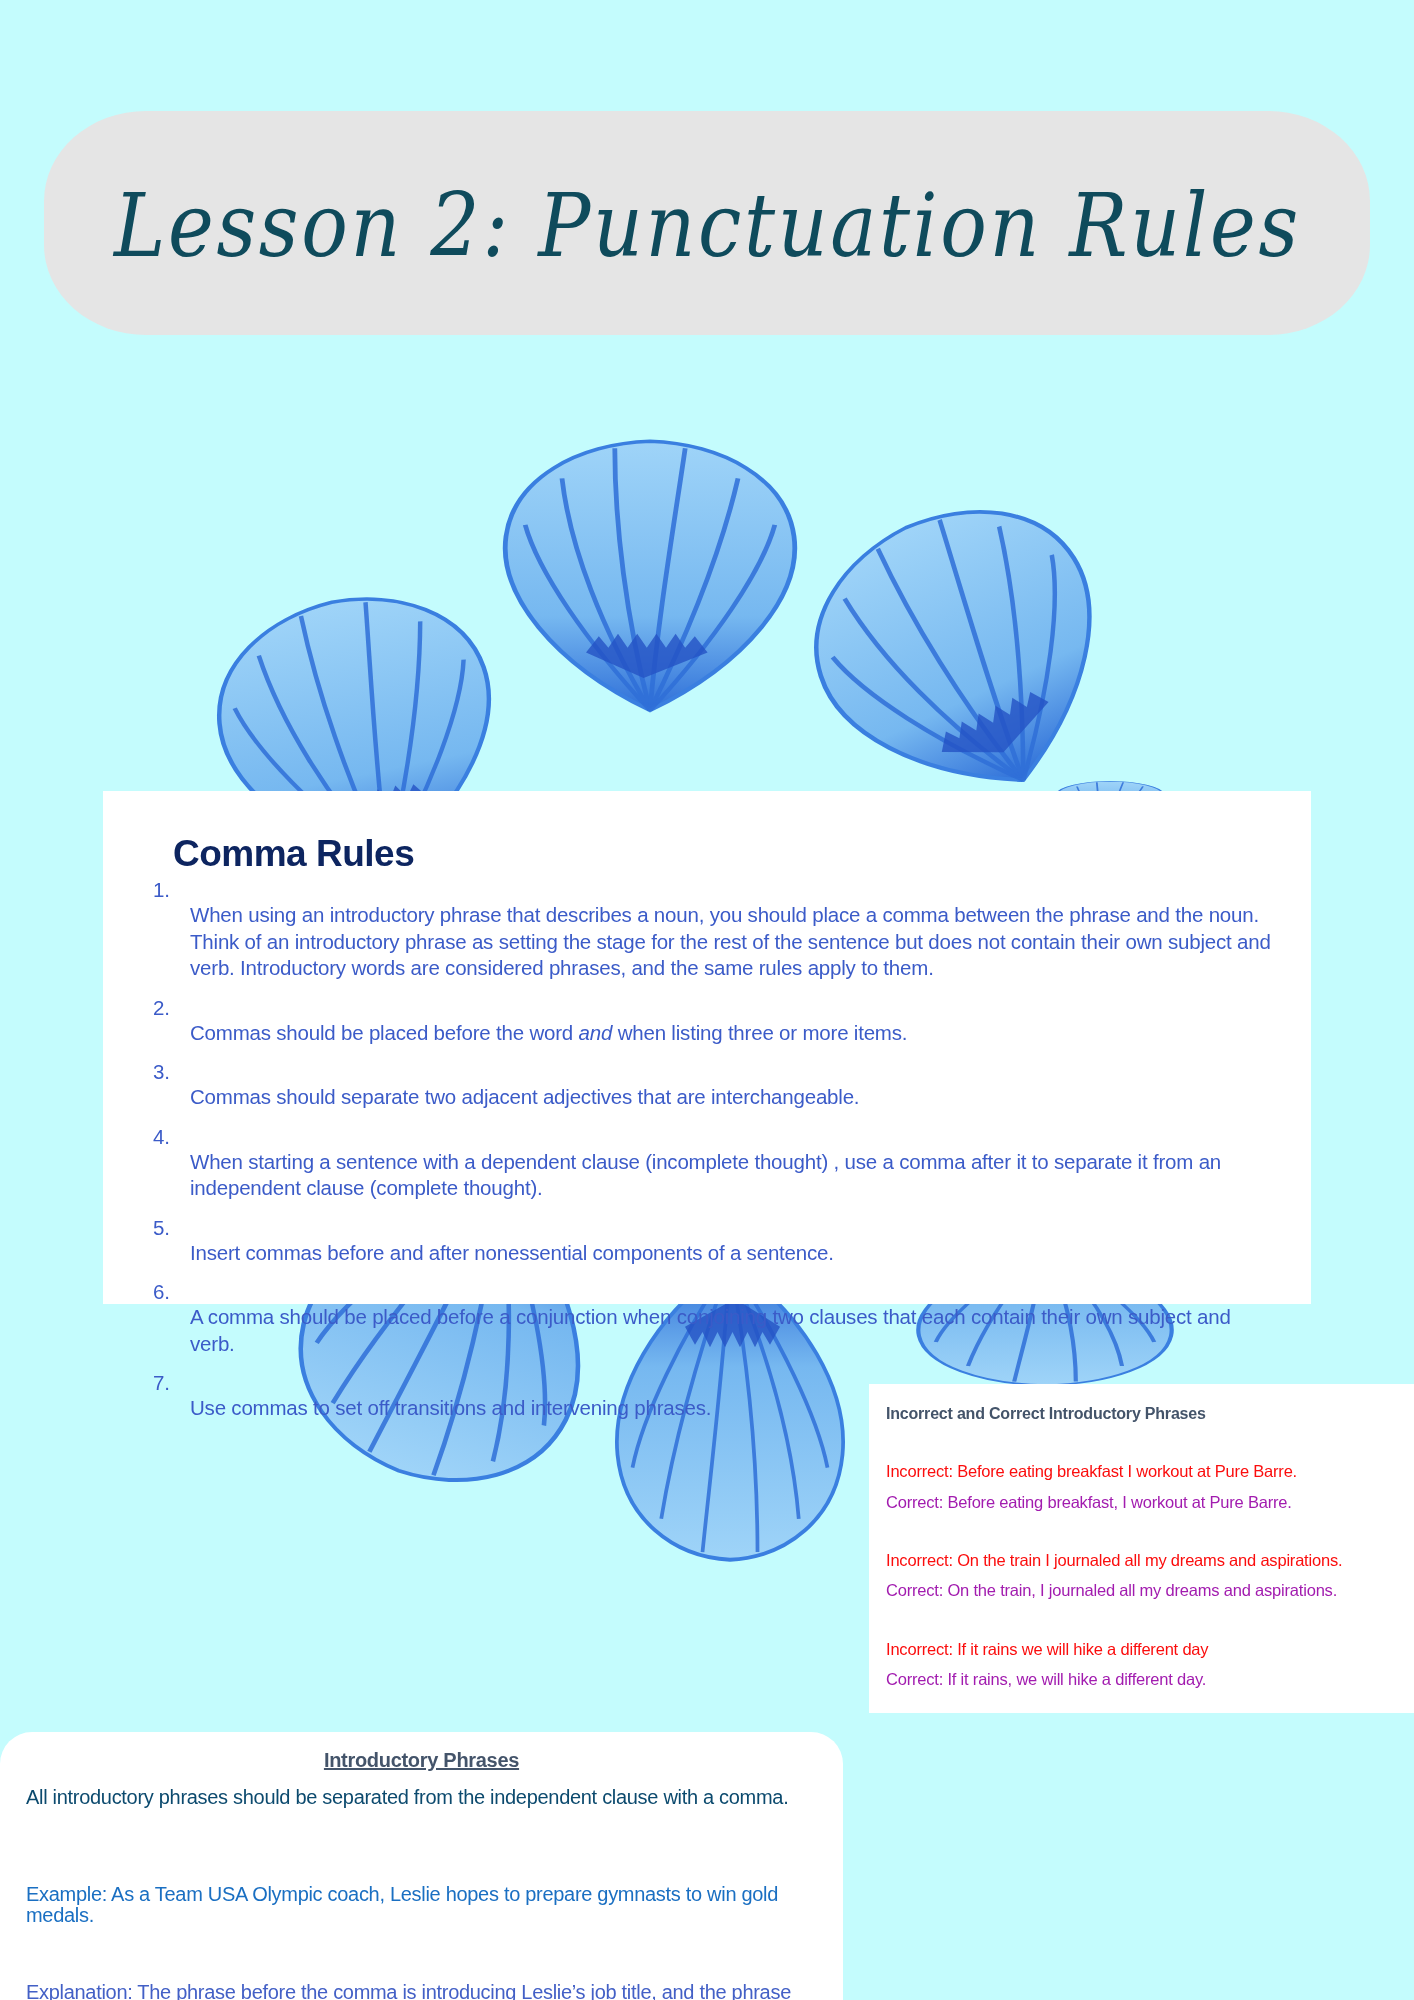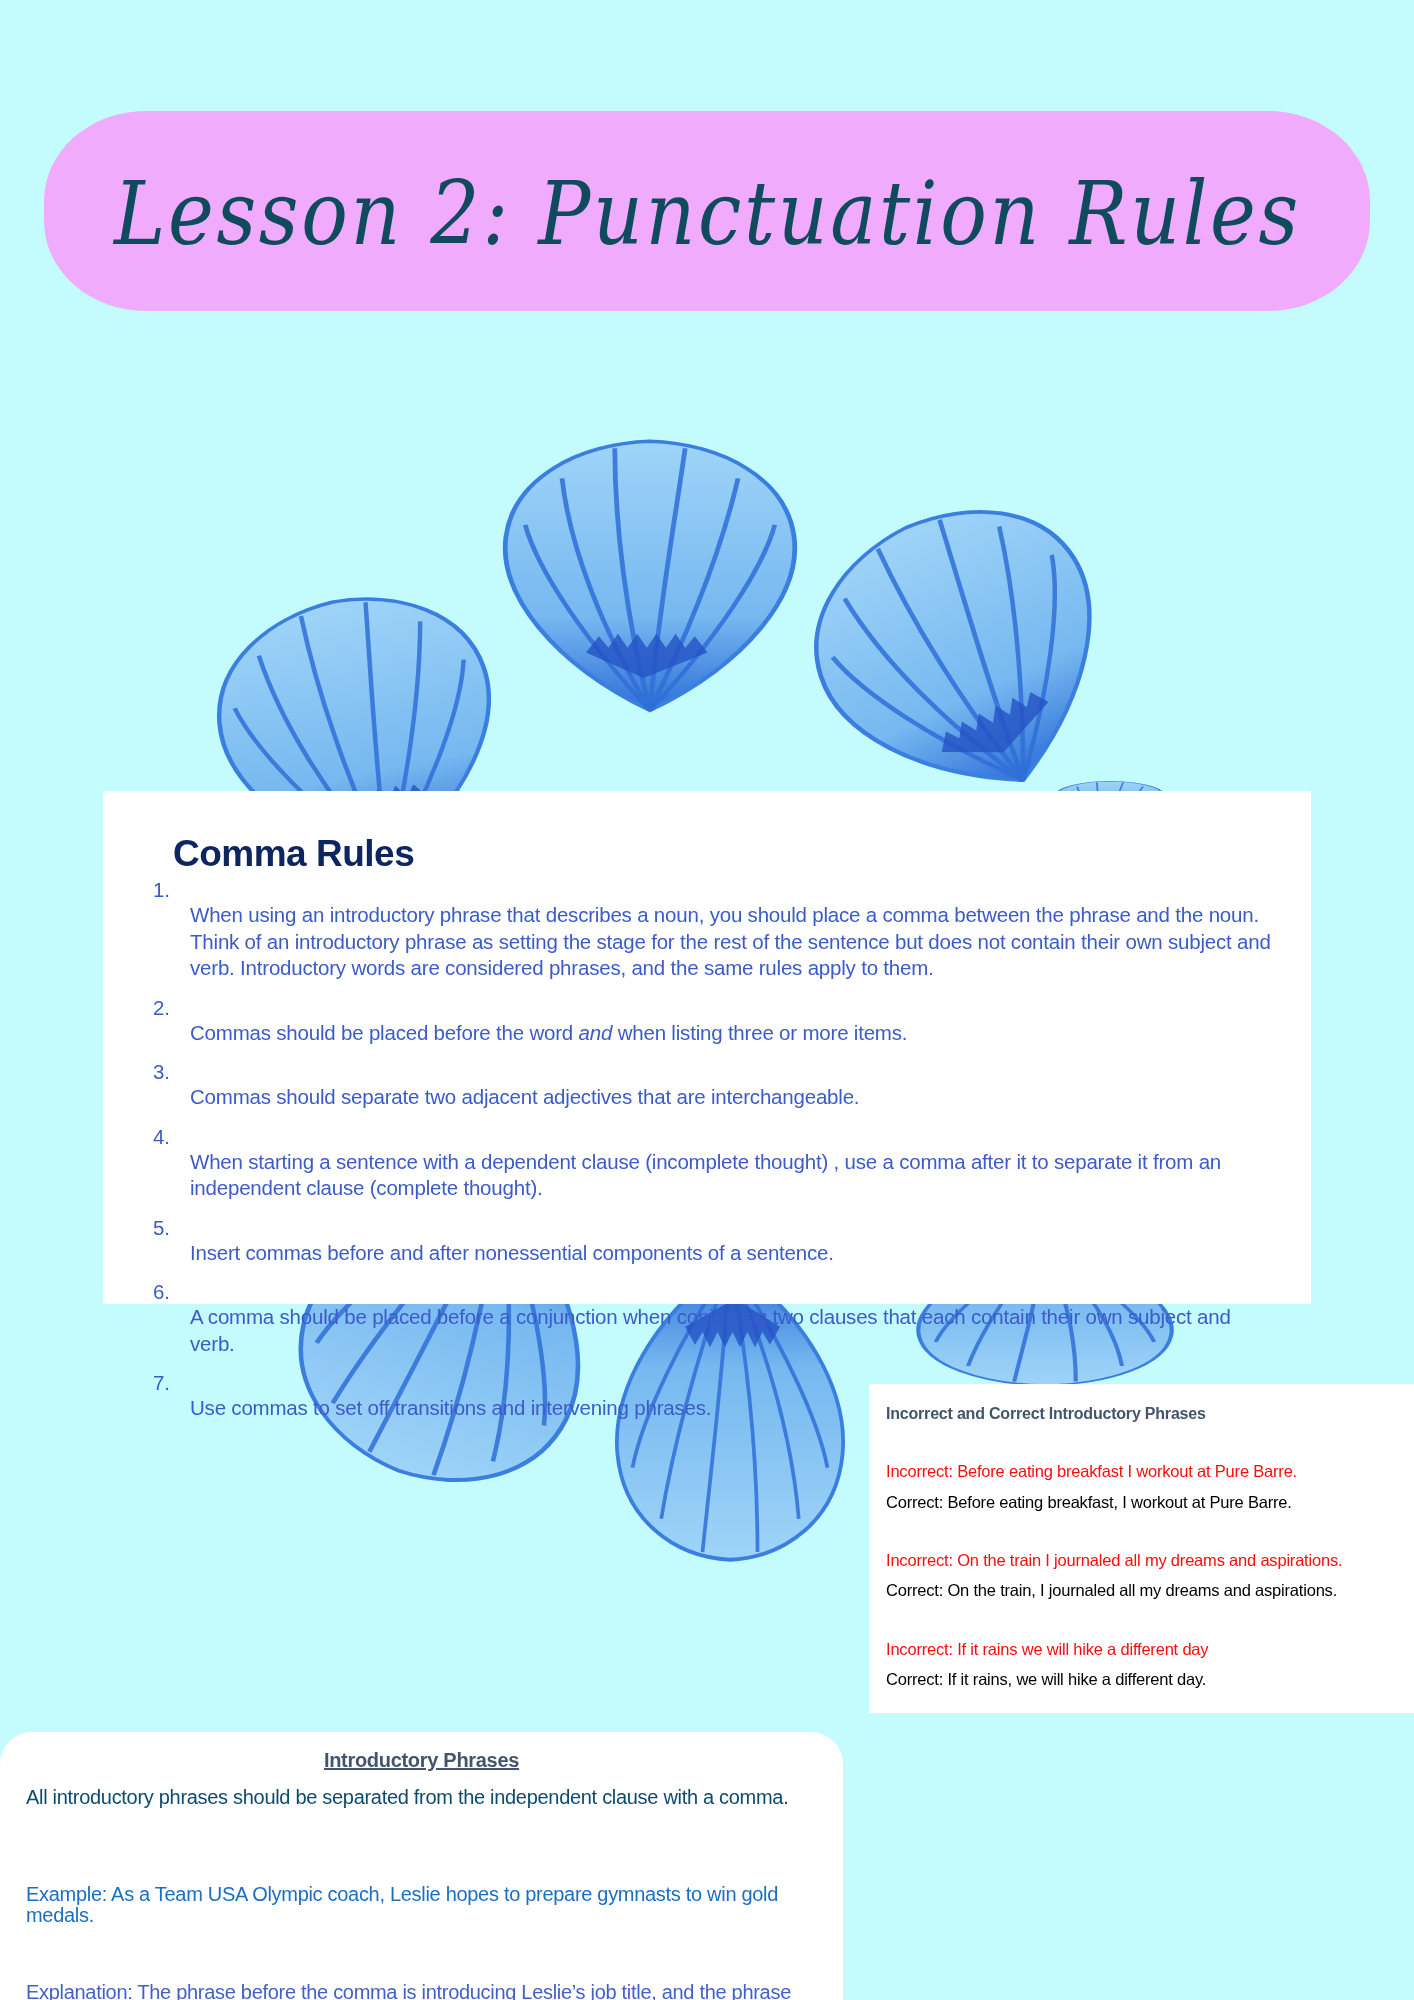--- a/index.html
+++ b/index.html
@@ -12,22 +12,22 @@
       position: relative;
       overflow: hidden;
       background: #c4fcfd;
       font-family: "Liberation Sans", sans-serif;
     }
     .title-pill {
       position: absolute;
       left: 44px;
       top: 111px;
       width: 1326px;
-      height: 200px;
-      background: #f0abfc;
+      height: 224px;
+      background: #e5e5e5;
       border-radius: 102px / 90px;
       display: flex;
       align-items: center;
       justify-content: center;
     }
     .title-text {
       font-family: "DejaVu Serif", serif;
       font-style: italic;
       font-weight: normal;
       font-size: 88px;
@@ -107,21 +107,21 @@
       letter-spacing: -0.2px;
     }
     .ex-line {
       position: absolute;
       left: 17px;
       font-size: 16.5px;
       white-space: nowrap;
       letter-spacing: -0.2px;
     }
     .ex-incorrect { color: #fb0d0d; }
-    .ex-correct { color: #000000; }
+    .ex-correct { color: #a21caf; }
 
     
     .intro-panel {
       left: 0;
       top: 1732px;
       width: 843px;
       height: 403px;
       border-radius: 32px;
     }
     .intro-heading {

